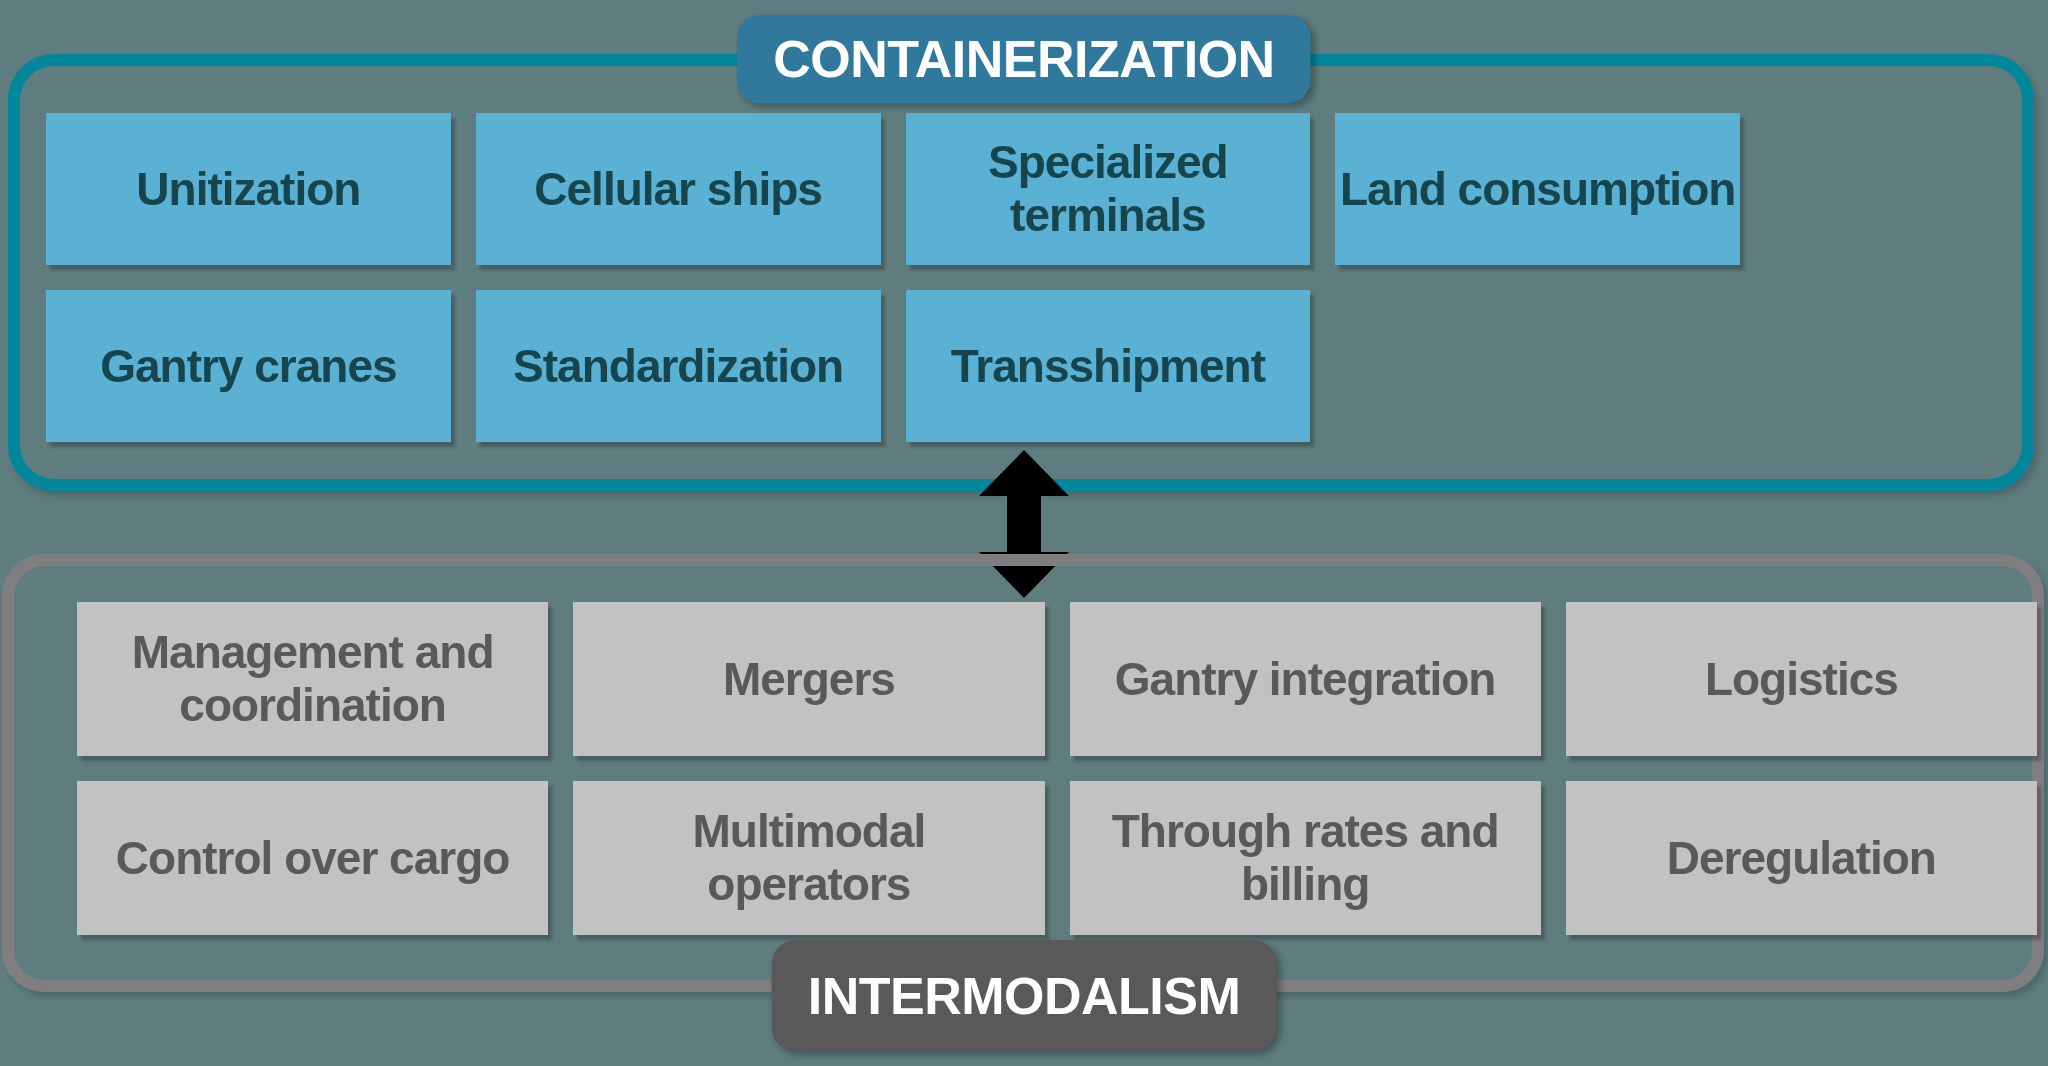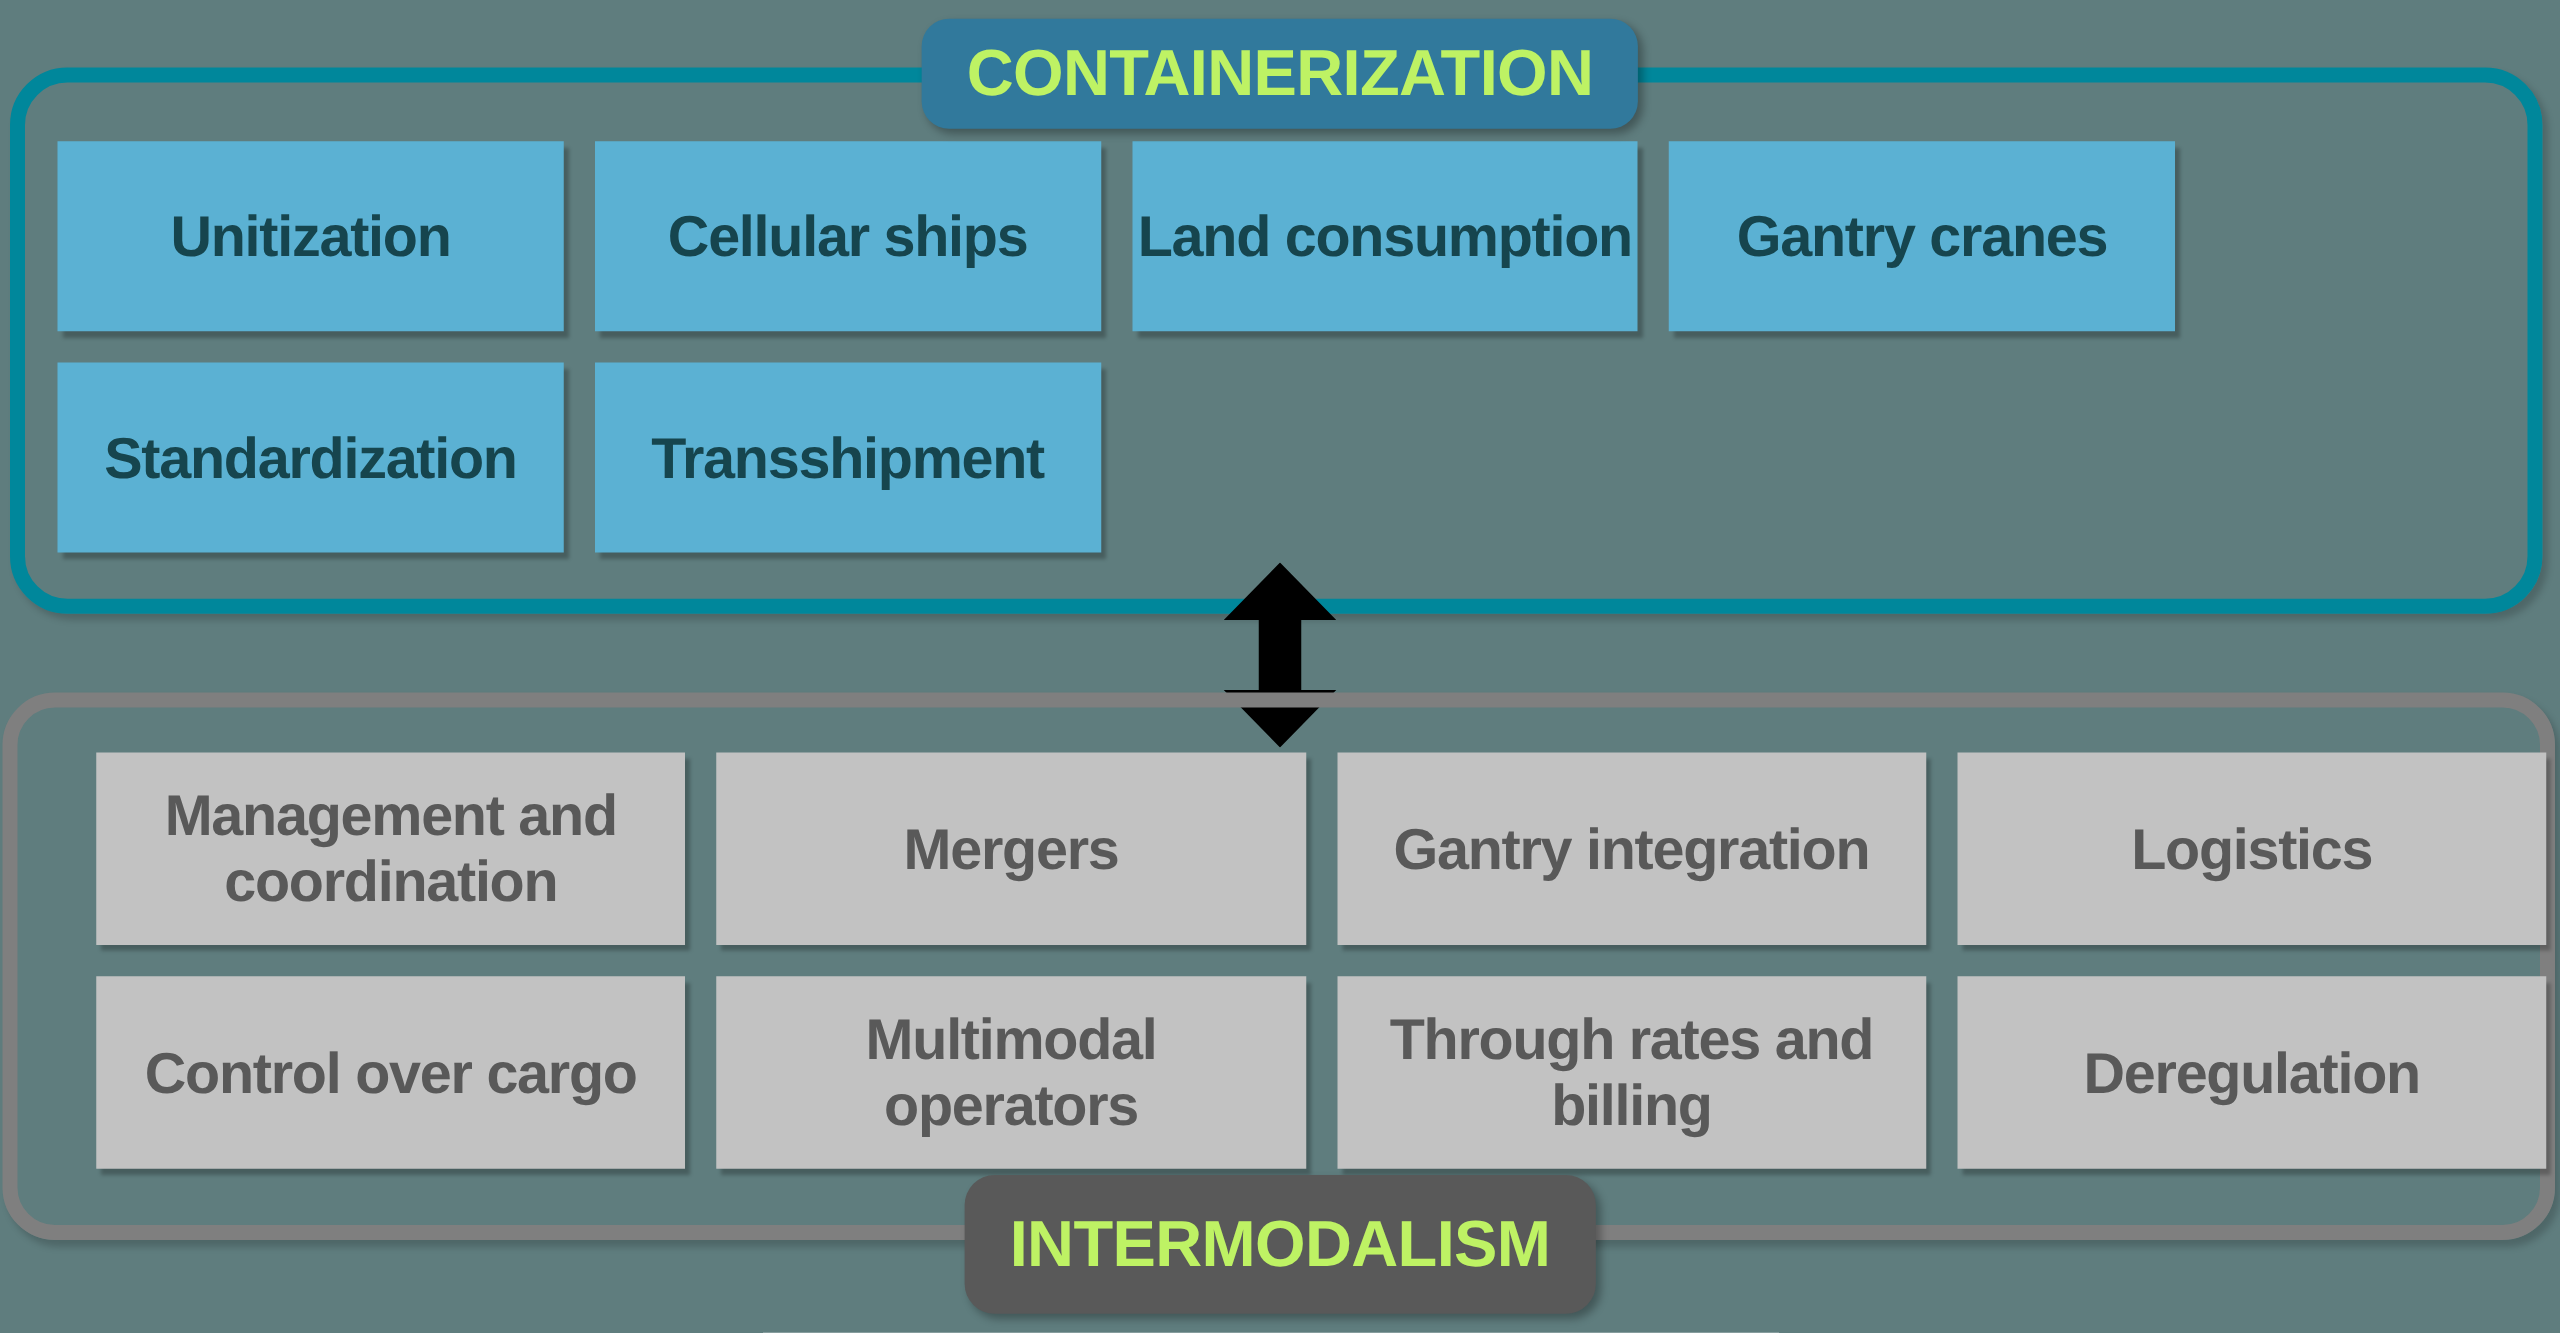--- a/index.html
+++ b/index.html
@@ -22,21 +22,21 @@
     border-width:12px;border-color:#00879B;border-radius:46px;
   }
   .frame.bottom{
     left:2px;top:554px;width:2018px;height:414px;
     border-width:12px;border-color:#7F7F7F;border-radius:42px;
   }
   
   .badge{
     position:absolute;left:50%;transform:translateX(-50%);
     display:flex;align-items:center;justify-content:center;
-    color:#bef264;font-weight:700;font-size:52px;letter-spacing:-0.5px;
+    color:#ffffff;font-weight:700;font-size:52px;letter-spacing:-0.5px;
     padding:0 36px;white-space:nowrap;
     box-shadow:4px 4px 7px rgba(0,0,0,0.30);
   }
   .badge.top{
     top:15px;height:88px;background:#31799C;border-radius:22px;
   }
   .badge.bottom{
     top:940px;height:111px;background:#595959;border-radius:24px;
   }
   
@@ -73,20 +73,24 @@
 
   <div class="frame top"></div>
 
   <div class="grid top">
 
   <div class="box blue">
         <span>Unitization</span>
       </div>
       <div class="box blue">
         <span>Cellular ships</span>
+      </div>
+      <div class="box blue">
+        <span>Specialized
+terminals</span>
       </div>
       <div class="box blue">
         <span>Land consumption</span>
       </div>
       <div class="box blue">
         <span>Gantry cranes</span>
       </div>
       <div class="box blue">
         <span>Standardization</span>
       </div>

